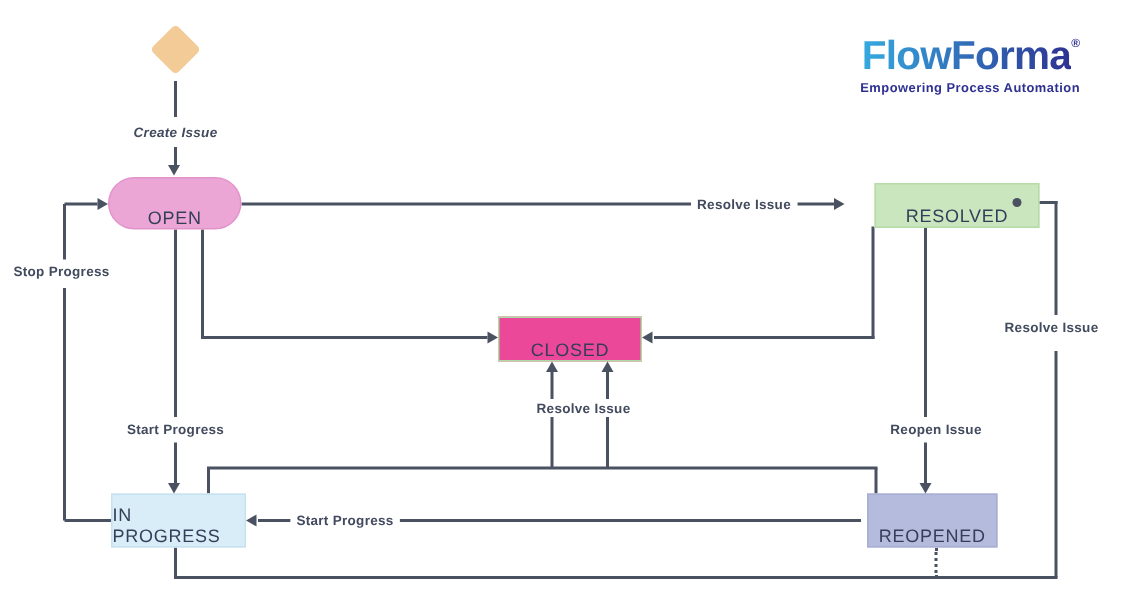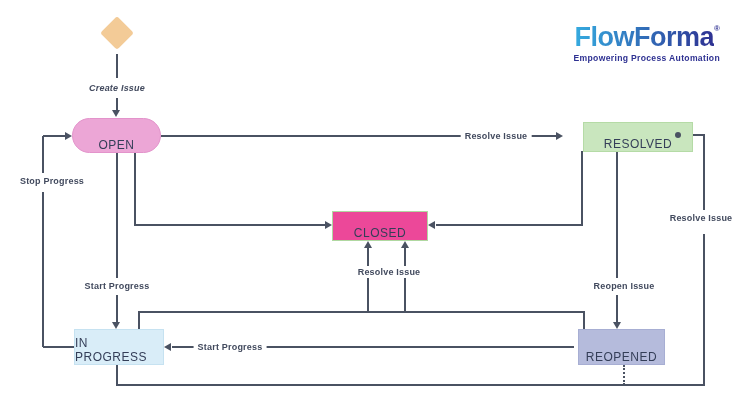--- a/index.html
+++ b/index.html
@@ -91,21 +91,21 @@
   <div class="arr right" style="left:325px;top:221px;"></div>
   <div class="arr left" style="left:428px;top:221px;"></div>
   <div class="arr down" style="left:613px;top:322px;"></div>
   <div class="arr up" style="left:364px;top:241px;"></div>
   <div class="arr up" style="left:401px;top:241px;"></div>
   <div class="arr left" style="left:164px;top:343px;"></div>
   <div class="dot" style="left:675px;top:132px;"></div>
 
   <div class="elabel" style="left:117px;top:88px;font-style:italic;">Create Issue</div>
   <div class="elabel" style="left:496px;top:136px;">Resolve Issue</div>
-  <div class="elabel" style="left:52px;top:181px;text-align:center;">Stop Progress</div>
+  <div class="elabel" style="left:41px;top:181px;text-align:center;">Stop Progress</div>
   <div class="elabel" style="left:117px;top:286px;">Start Progress</div>
   <div class="elabel" style="left:389px;top:272px;">Resolve Issue</div>
   <div class="elabel" style="left:624px;top:286px;">Reopen Issue</div>
   <div class="elabel" style="left:701px;top:218px;">Resolve Issue</div>
   <div class="elabel" style="left:230px;top:347px;">Start Progress</div>
 
   <div class="node pill" style="left: 72px; top: 118px; width: 89px; height: 35px; background: rgb(236, 166, 214); border-color: rgb(227, 147, 203);">
     <span>OPEN</span>
   </div>
   <div class="node" style="left: 563px; top: 122px; width: 110px; height: 30px; background: rgb(201, 230, 190); border-color: rgb(181, 219, 166); margin-left: 20px;">

